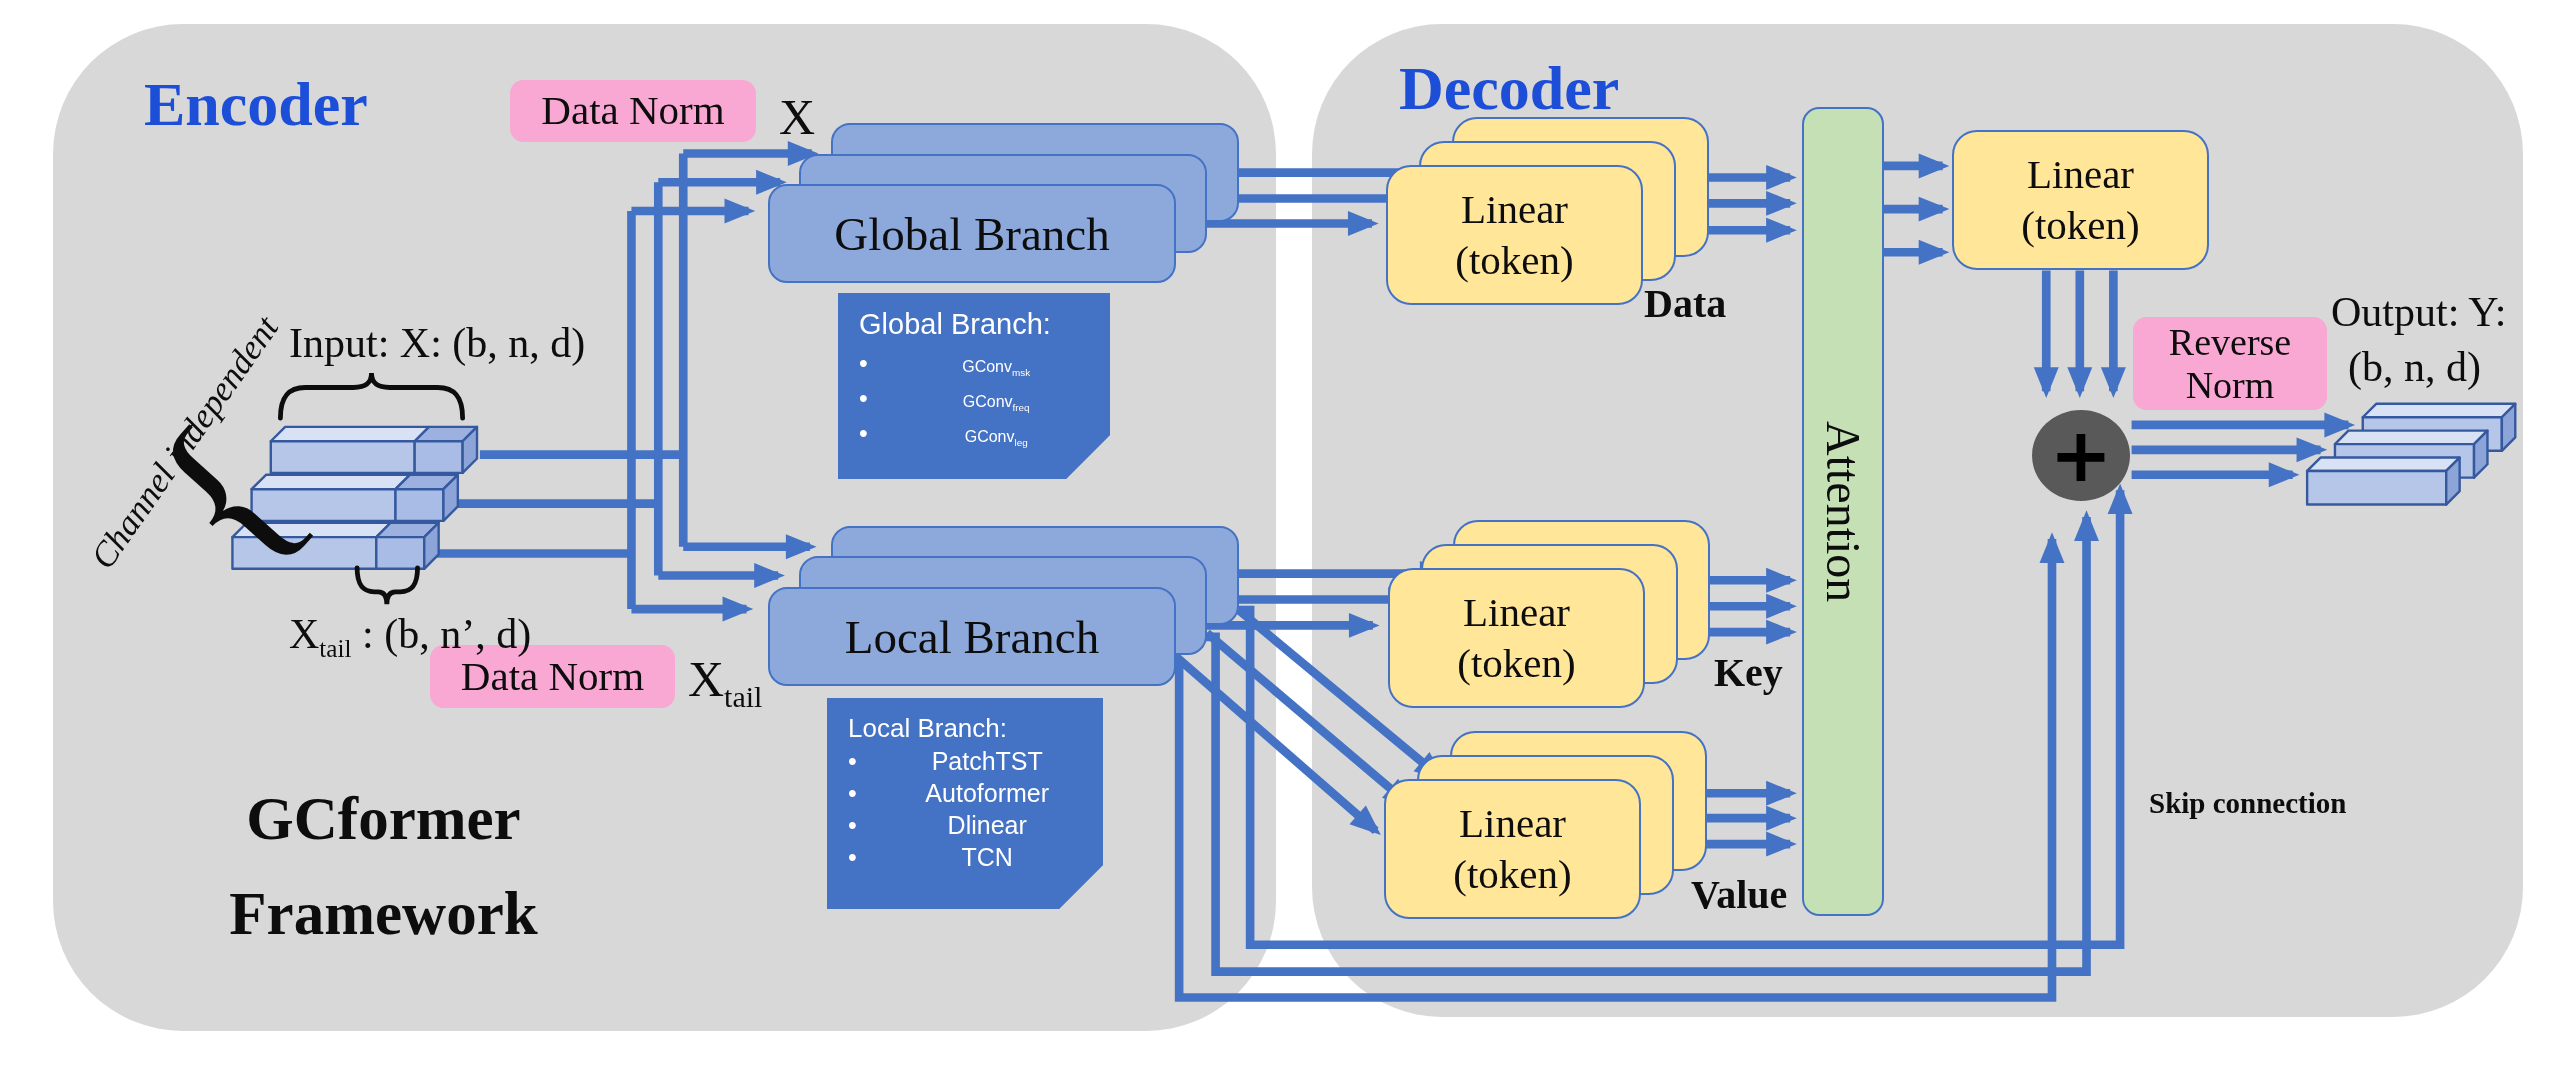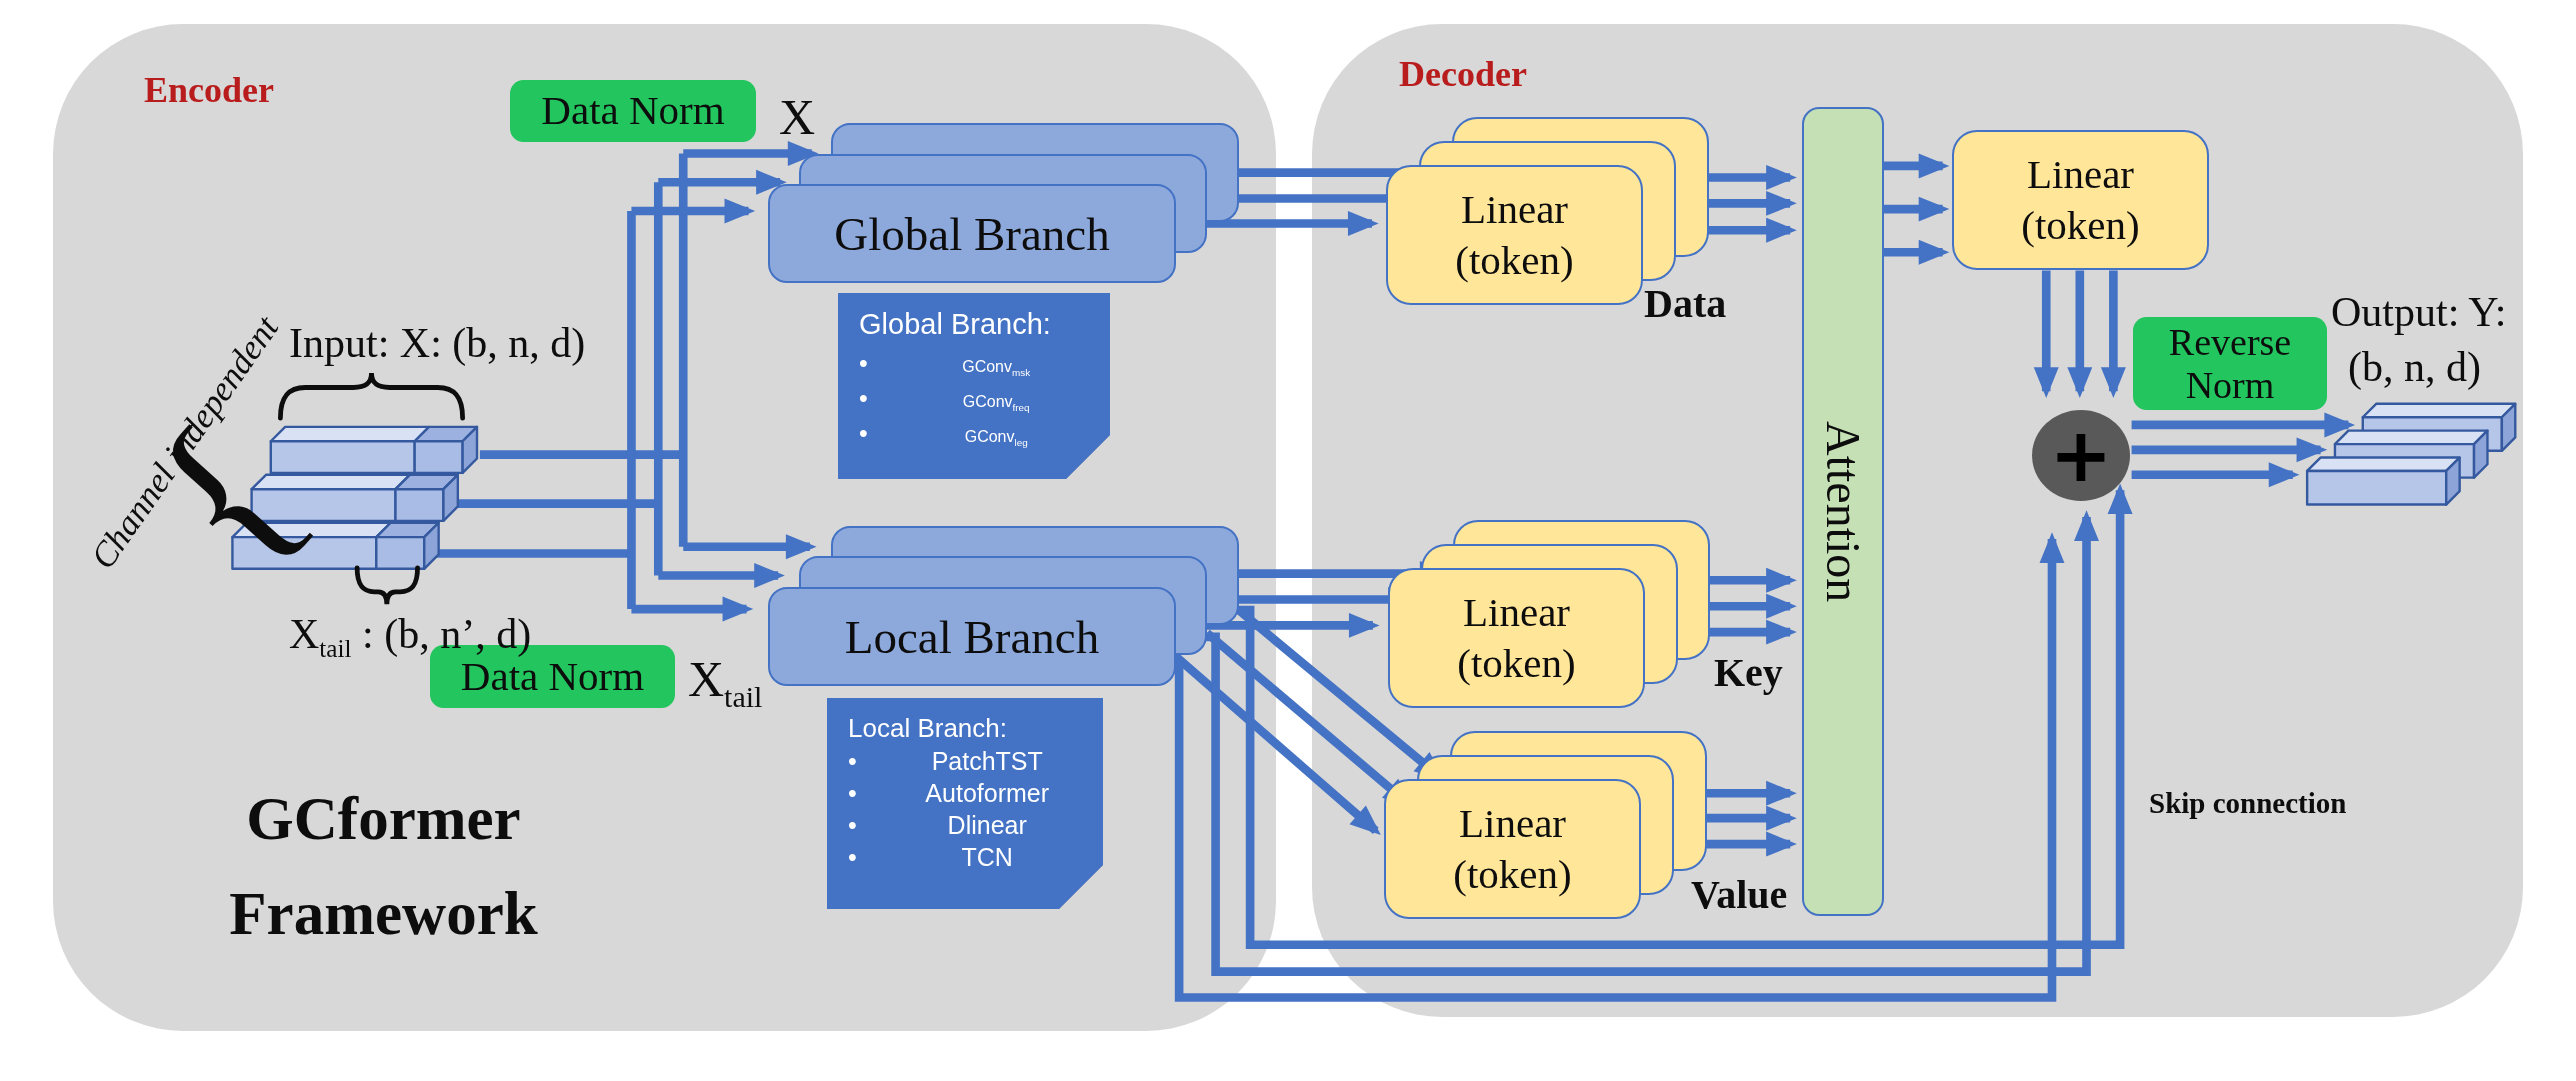--- a/index.html
+++ b/index.html
@@ -1,21 +1,21 @@
 <!DOCTYPE html>
 <html><head>
 <meta charset="utf-8">
 <style>
   html,body{margin:0;padding:0;background:#ffffff;}
   .stage{position:relative;width:2576px;height:1081px;background:#ffffff;overflow:hidden;
          font-family:"Liberation Serif",serif;color:#111;}
   .panel{position:absolute;background:#d8d8d8;border-radius:130px;}
   svg.layer{position:absolute;left:0;top:0;width:2576px;height:1081px;}
-  .big-label{position:absolute;font-weight:bold;font-size:36px;color:#b91c1c;}
-  .orange-box{position:absolute;background:#22c55e;border-radius:13.4px;
+  .big-label{position:absolute;font-weight:bold;font-size:62px;color:#1d4ed8;}
+  .orange-box{position:absolute;background:#f9a8d4;border-radius:13.4px;
               display:flex;align-items:center;justify-content:center;
               font-size:41px;color:#0d0d0d;text-align:center;line-height:1.12;}
   .bbox{position:absolute;width:408px;height:99px;background:#8da9dc;border:2.9px solid #4472c4;
         border-radius:19px;display:flex;align-items:center;justify-content:center;
         font-size:47px;color:#0d0d0d;box-sizing:border-box;}
   .ybox{position:absolute;width:257px;height:140px;background:#ffe699;border:2.9px solid #4472c4;
         border-radius:25px;display:flex;flex-direction:column;align-items:center;justify-content:center;
         font-size:41px;line-height:1.25;color:#0d0d0d;box-sizing:border-box;}
   .note{position:absolute;background:#4472c4;color:#ffffff;font-family:"Liberation Sans",sans-serif;
         padding:15.4px 9.6px 9.6px 21px;box-sizing:border-box;

